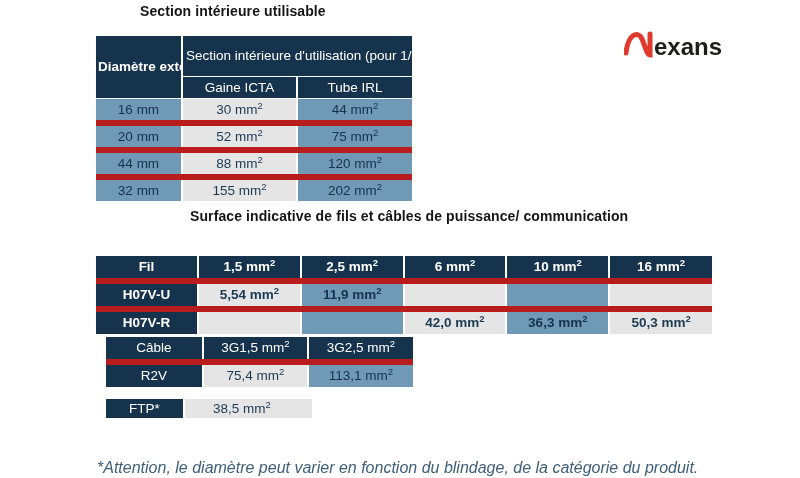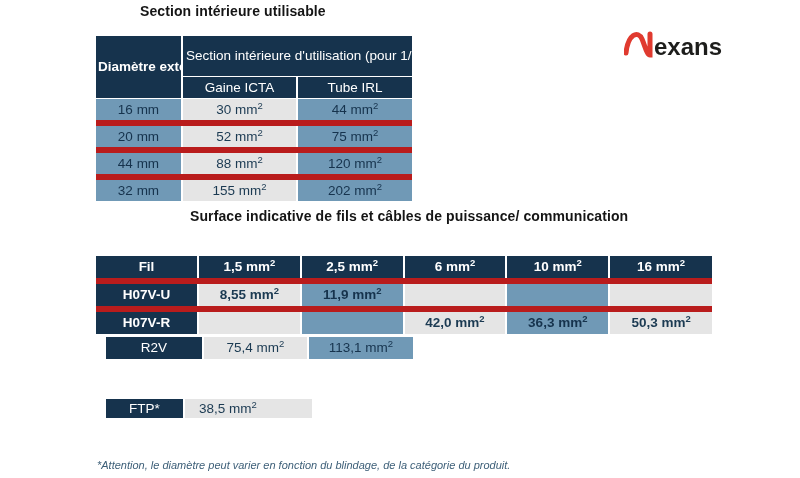--- a/index.html
+++ b/index.html
@@ -89,28 +89,28 @@
   #table-3 { left: 106px; top: 337px; width: 307px; }
   #table-3 .c0 { width: 97px; }
   #table-3 .cx { width: 105px; }
   #table-3 td { height: 22px; line-height: 22px; }
 
   
   #table-4 { left: 106px; top: 399px; width: 206px; }
   #table-4 .c0 { width: 78px; }
   #table-4 .c1 { width: 128px; }
   #table-4 td { height: 19px; line-height: 19px; }
-  #table-4 td.lite { text-align: left; padding-left: 14px; }
+  #table-4 td.lite { text-align: left; padding-left: 28px; }
 
   
   #footnote {
     position: absolute;
     left: 97px;
     top: 459px;
-    font-size: 11px;
+    font-size: 16px;
     font-style: italic;
     color: #3d5f78;
     white-space: nowrap;
   }
 </style>
 </head>
 <body>
 
 <div id="logo">
   <svg width="150" height="36" viewBox="0 0 150 36" xmlns="http://www.w3.org/2000/svg">
@@ -175,21 +175,21 @@
     <tr>
       <td class="hd"><span>Fil</span><span class="sup"></span></td>
       <td class="hd"><span>1,5 mm</span><span class="sup">2</span></td>
       <td class="hd"><span>2,5 mm</span><span class="sup">2</span></td>
       <td class="hd"><span>6 mm</span><span class="sup">2</span></td>
       <td class="hd"><span>10 mm</span><span class="sup">2</span></td>
       <td class="hd"><span>16 mm</span><span class="sup">2</span></td>
     </tr>
     <tr>
       <td class="rowhd">H07V-U</td>
-      <td class="lite"><span>8,55 mm</span><span class="sup">2</span></td>
+      <td class="lite"><span>5,54 mm</span><span class="sup">2</span></td>
       <td class="med"><span>11,9 mm</span><span class="sup">2</span></td>
       <td class="lite"><span></span><span class="sup"></span></td>
       <td class="med"><span></span><span class="sup"></span></td>
       <td class="lite"><span></span><span class="sup"></span></td>
     </tr>
     <tr>
       <td class="rowhd">H07V-R</td>
       <td class="lite"><span></span><span class="sup"></span></td>
       <td class="med"><span></span><span class="sup"></span></td>
       <td class="lite"><span>42,0 mm</span><span class="sup">2</span></td>
@@ -200,20 +200,25 @@
 </table>
 
 <table id="table-3" class="tbl">
   <colgroup>
       <col class="c0">
       <col class="cx">
       <col class="cx">
     </colgroup>
   <tbody>
     <tr>
+      <td class="hd"><span>Câble</span><span class="sup"></span></td>
+      <td class="hd"><span>3G1,5 mm</span><span class="sup">2</span></td>
+      <td class="hd"><span>3G2,5 mm</span><span class="sup">2</span></td>
+    </tr>
+    <tr>
       <td class="rowhd">R2V</td>
       <td class="lite"><span>75,4 mm</span><span class="sup">2</span></td>
       <td class="med"><span>113,1 mm</span><span class="sup">2</span></td>
     </tr>
   </tbody>
 </table>
 
 <table id="table-4" class="tbl">
   <colgroup>
       <col class="c0">

